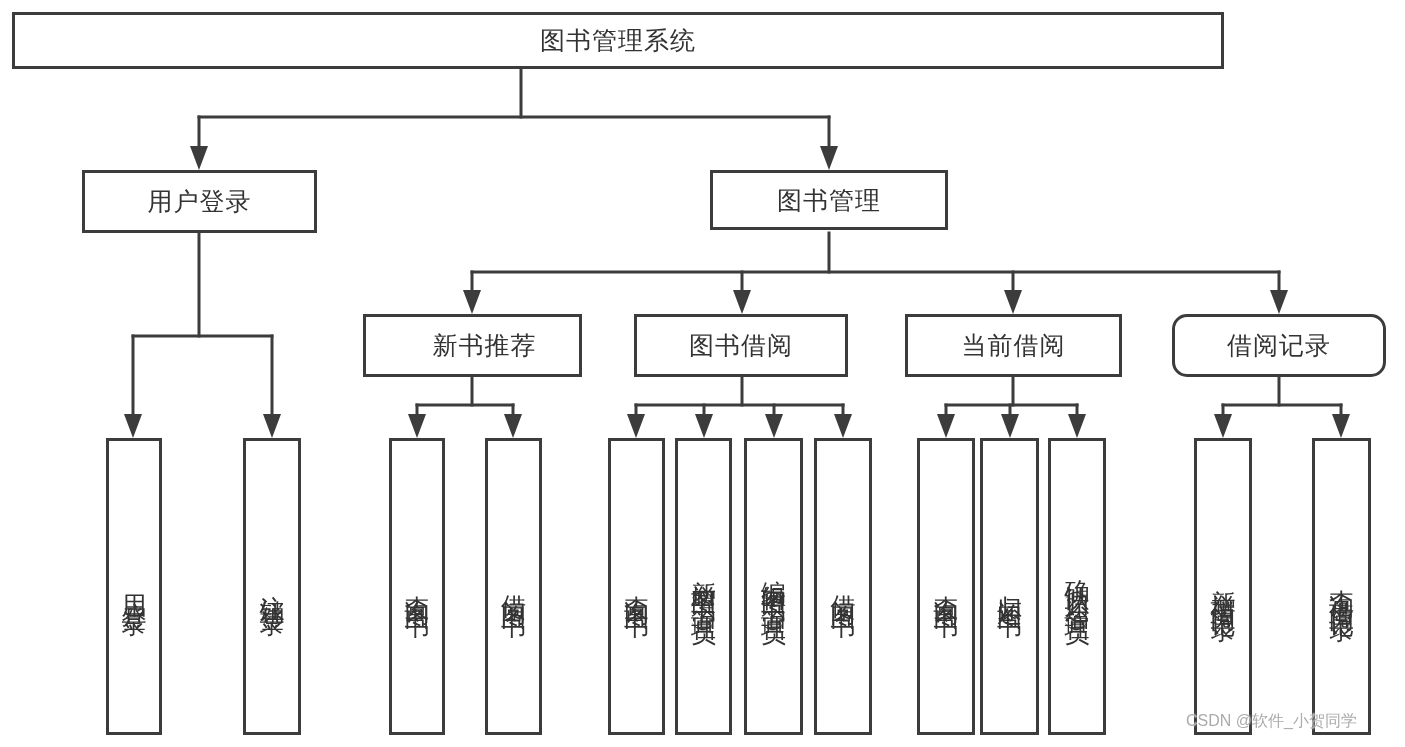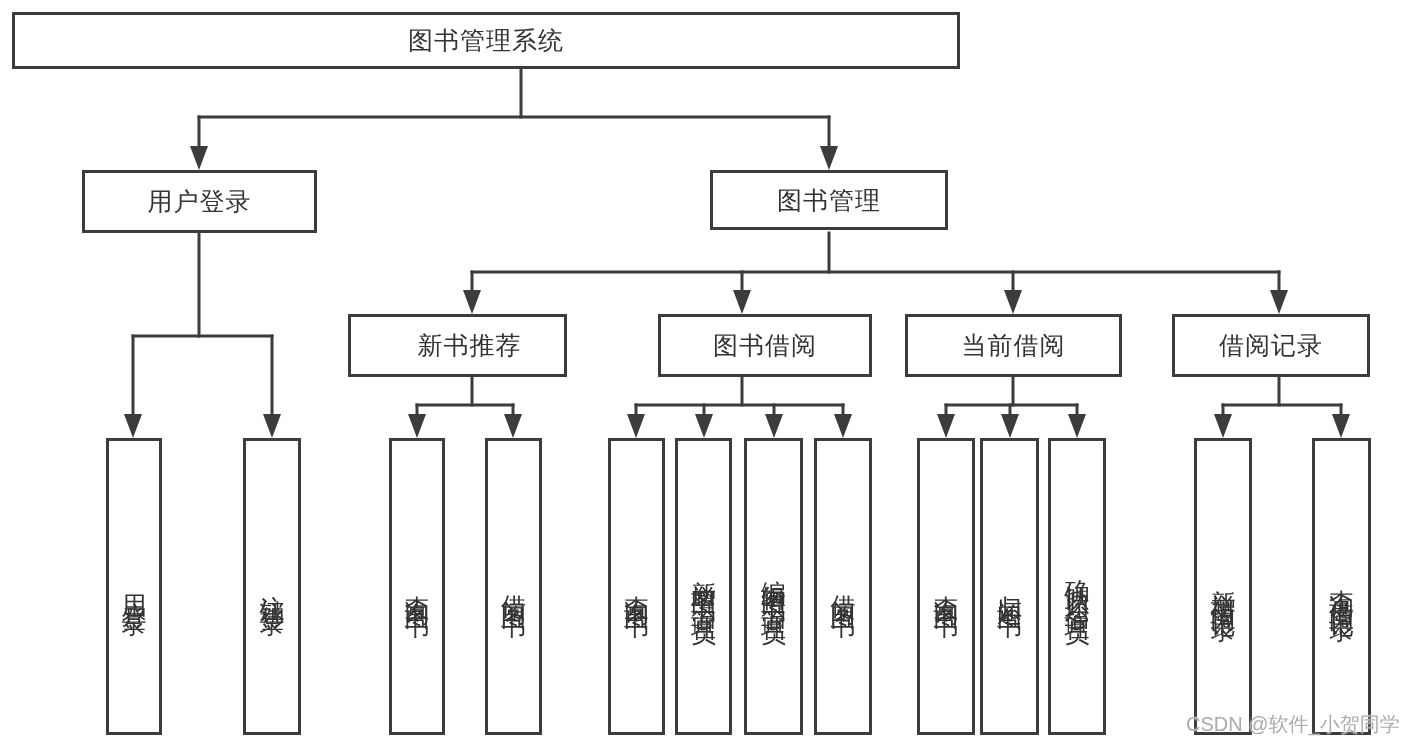--- a/index.html
+++ b/index.html
@@ -45,21 +45,21 @@
     writing-mode: vertical-rl;
     text-orientation: mixed;
     letter-spacing: 6px;
     line-height: 1;
     white-space: nowrap;
   }
   .watermark {
     position: absolute;
     left: 1186px;
     top: 711px;
-    font-size: 20px;
+    font-size: 16px;
     color: var(--watermark, #ababab);
     white-space: nowrap;
     z-index: 5;
     text-shadow: 0 0 2px #ffffff;
   }
 </style>
 </head>
 <body>
 
 <div class="canvas">
@@ -119,29 +119,29 @@
       <polygon points="1068,414 1086,414 1077,438"></polygon>
 
     <line x1="1279" y1="377" x2="1279" y2="405"></line>
     <line x1="1223" y1="405" x2="1341" y2="405"></line>
     <line x1="1223" y1="405" x2="1223" y2="416"></line>
       <polygon points="1214,414 1232,414 1223,438"></polygon>
     <line x1="1341" y1="405" x2="1341" y2="416"></line>
       <polygon points="1332,414 1350,414 1341,438"></polygon>
   </svg>
 
-  <div class="hnode" style="left:12px; top:12px; width:948px; height:57px;">图书管理系统</div>
+  <div class="hnode" style="left:12px; top:12px; width:1212px; height:57px;">图书管理系统</div>
 
   <div class="hnode" style="left:82px; top:170px; width:235px; height:63px;">用户登录</div>
   <div class="hnode" style="left:710px; top:170px; width:238px; height:60px;">图书管理</div>
 
-  <div class="hnode" style="left:348px; top:314px; width:219px; height:63px;padding-left:24px;">新书推荐</div>
-  <div class="hnode" style="left:634px; top:314px; width:214px; height:63px;margin-left:24px;">图书借阅</div>
+  <div class="hnode" style="left:363px; top:314px; width:219px; height:63px;padding-left:24px;">新书推荐</div>
+  <div class="hnode" style="left:634px; top:314px; width:214px; height:63px;">图书借阅</div>
   <div class="hnode" style="left:905px; top:314px; width:217px; height:63px;font-family:Liberation Mono, monospace;">当前借阅</div>
-  <div class="hnode" style="left:1172px; top:314px; width:198px; height:63px;">借阅记录</div>
+  <div class="hnode" style="left:1172px; top:314px; width:214px; height:63px;border-radius:15px;">借阅记录</div>
 
   <div class="vnode" style="left:106px; top:438px; width:56px; height:297px;">
     <span class="vtext">用户登录</span>
   </div>
   <div class="vnode" style="left:243px; top:438px; width:58px; height:297px;">
     <span class="vtext">注销登录</span>
   </div>
 
   <div class="vnode" style="left:389px; top:438px; width:56px; height:297px;">
     <span class="vtext">查询图书</span>

